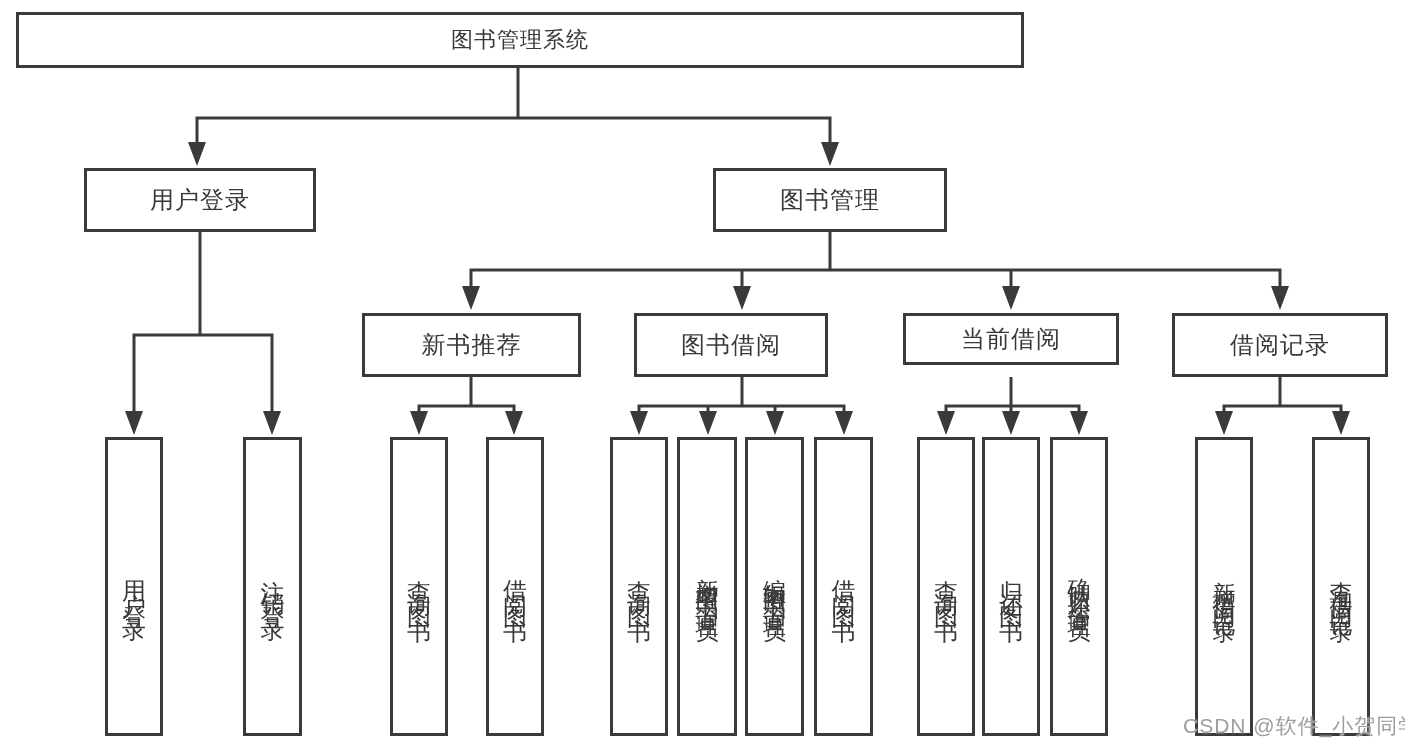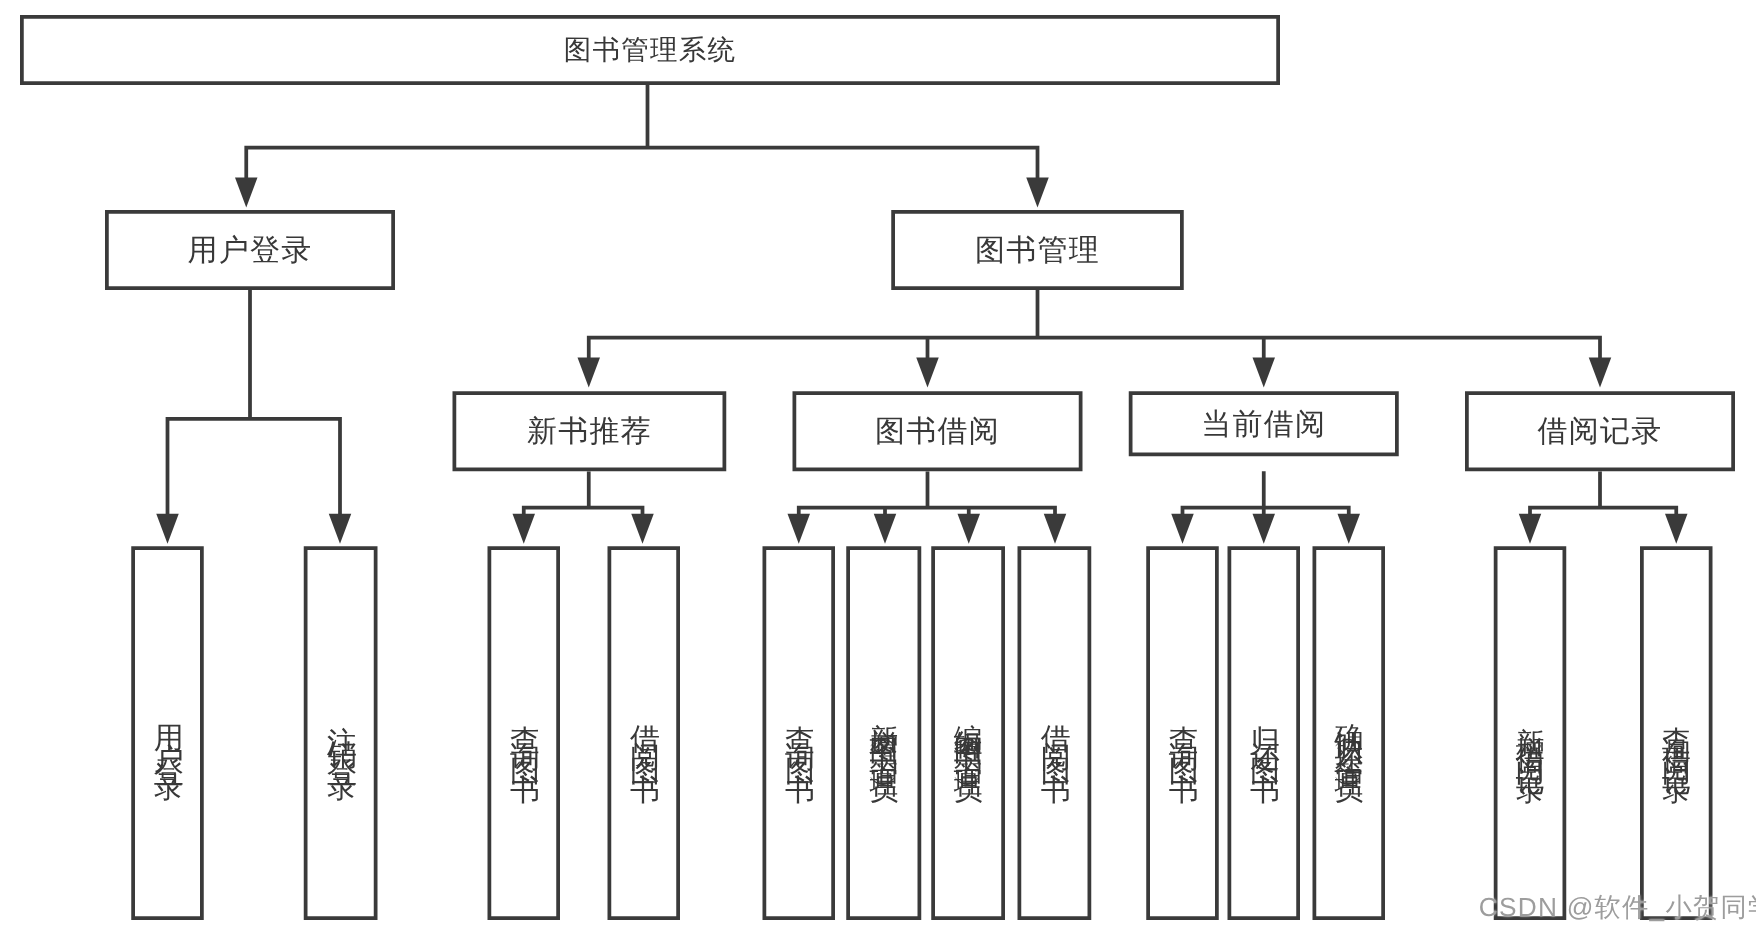--- a/index.html
+++ b/index.html
@@ -61,21 +61,21 @@
   <div class="node h" style="left:84px;top:168px;width:232px;height:64px;">
     <span>用户登录</span>
   </div>
   <div class="node h" style="left:713px;top:168px;width:234px;height:64px;">
     <span>图书管理</span>
   </div>
 
   <div class="node h" style="left:362px;top:313px;width:219px;height:64px;">
     <span>新书推荐</span>
   </div>
-  <div class="node h" style="left:634px;top:313px;width:232px;height:64px;">
+  <div class="node h" style="left:634px;top:313px;width:194px;height:64px;">
     <span>图书借阅</span>
   </div>
   <div class="node h" style="left:903px;top:313px;width:216px;height:52px;">
     <span>当前借阅</span>
   </div>
   <div class="node h" style="left:1172px;top:313px;width:216px;height:64px;">
     <span>借阅记录</span>
   </div>
 
   <div class="node leaf" style="left:105px;top:437px;width:58px;height:299px;">

